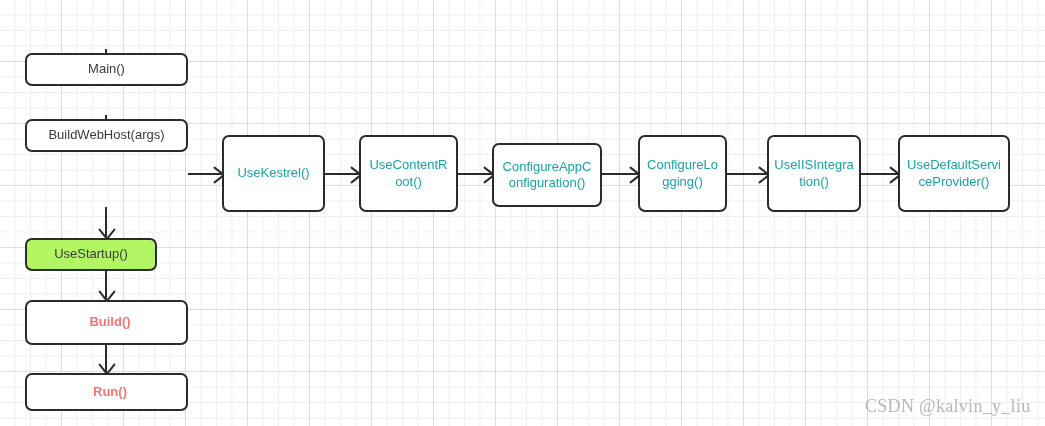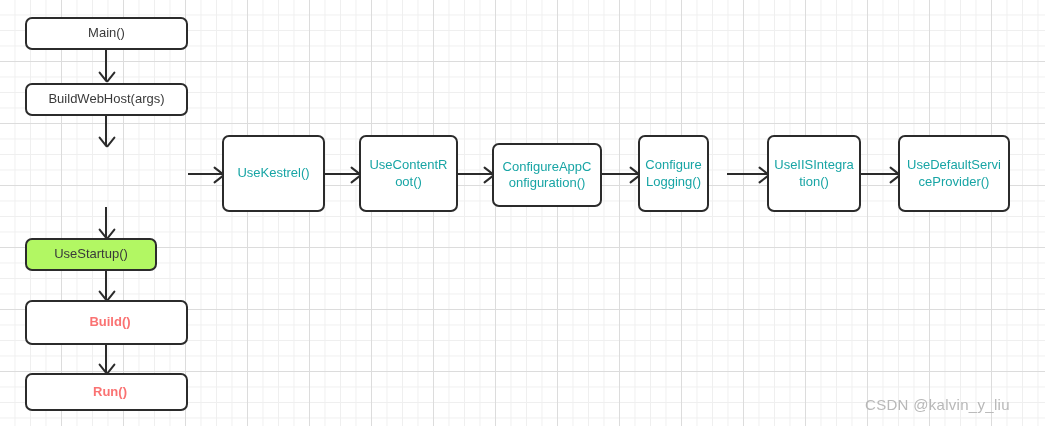--- a/index.html
+++ b/index.html
@@ -40,21 +40,21 @@
     text-align: center;
     line-height: 1.25;
     font-size: 13px;
     color: #333333;
     padding: 2px 5px;
     overflow: hidden;
   }
 
   .node.teal  { color: #18a5a5; }
   .node.red   { color: #fa7272; font-weight: bold; padding-left: 12px; }
-  .node.dark  { color: #3a3a3a; }
+  .node.dark  { color: #3a3a3a; margin-top: 36px; }
   .node.green-fill { background: #b2f763; color: #3a3a3a; }
 
   .node .label {
     display: block;
     width: 100%;
     word-break: break-word;
   }
 
   
   .conn {
@@ -91,25 +91,25 @@
   .arrow.right i.b {
     width: 13px;
     height: 2px;
     left: -13px;
   }
   .arrow.right i.a { top: 0px; transform-origin: right center; transform: rotate(-38deg); }
   .arrow.right i.b { top: 0px; transform-origin: right center; transform: rotate(38deg); }
 
   .watermark {
     position: absolute;
-    font-size: 15px;
+    font-size: 18px;
     color: #b8b8b8;
     letter-spacing: 0.3px;
     white-space: nowrap;
-    font-family: Liberation Sans, sans-serif;
+    font-family: Liberation Serif, serif;
   }
 </style>
 </head>
 <body>
 
 <div id="canvas">
 
   <div class="conn v" style="left:105px; top:49px; height:32px;"></div>
   <div class="arrow down" style="left:106px; top:82px;">
       <i class="a"></i>
@@ -202,21 +202,21 @@
   </div>
 
   <div class="node teal" style="left:359px; top:135px; width:99px; height:77px;">
     <span class="label">UseContentRoot()</span>
   </div>
 
   <div class="node teal" style="left:492px; top:135px; width:110px; height:64px;margin-top:8px;">
     <span class="label">ConfigureAppConfiguration()</span>
   </div>
 
-  <div class="node teal" style="left:638px; top:135px; width:71px; height:77px;">
+  <div class="node teal" style="left:638px; top:135px; width:89px; height:77px;">
     <span class="label">ConfigureLogging()</span>
   </div>
 
   <div class="node teal" style="left:767px; top:135px; width:94px; height:77px;">
     <span class="label">UseIISIntegration()</span>
   </div>
 
   <div class="node teal" style="left:898px; top:135px; width:112px; height:77px;">
     <span class="label">UseDefaultServiceProvider()</span>
   </div>

